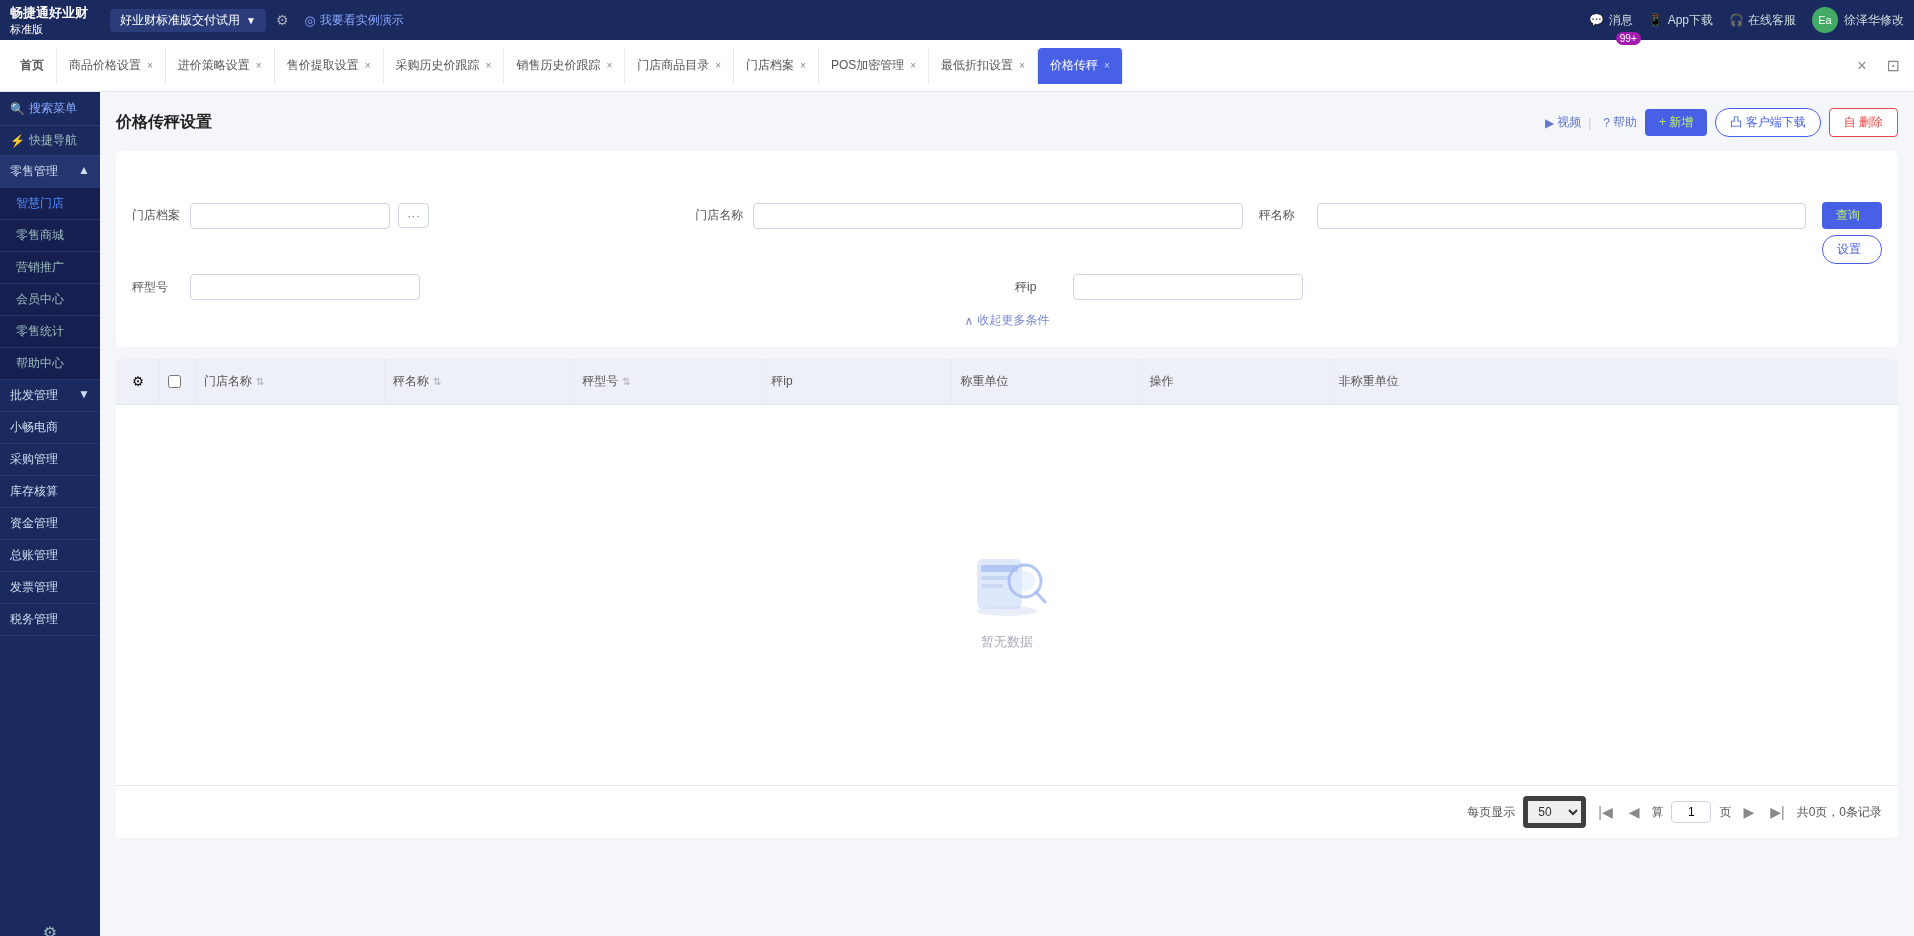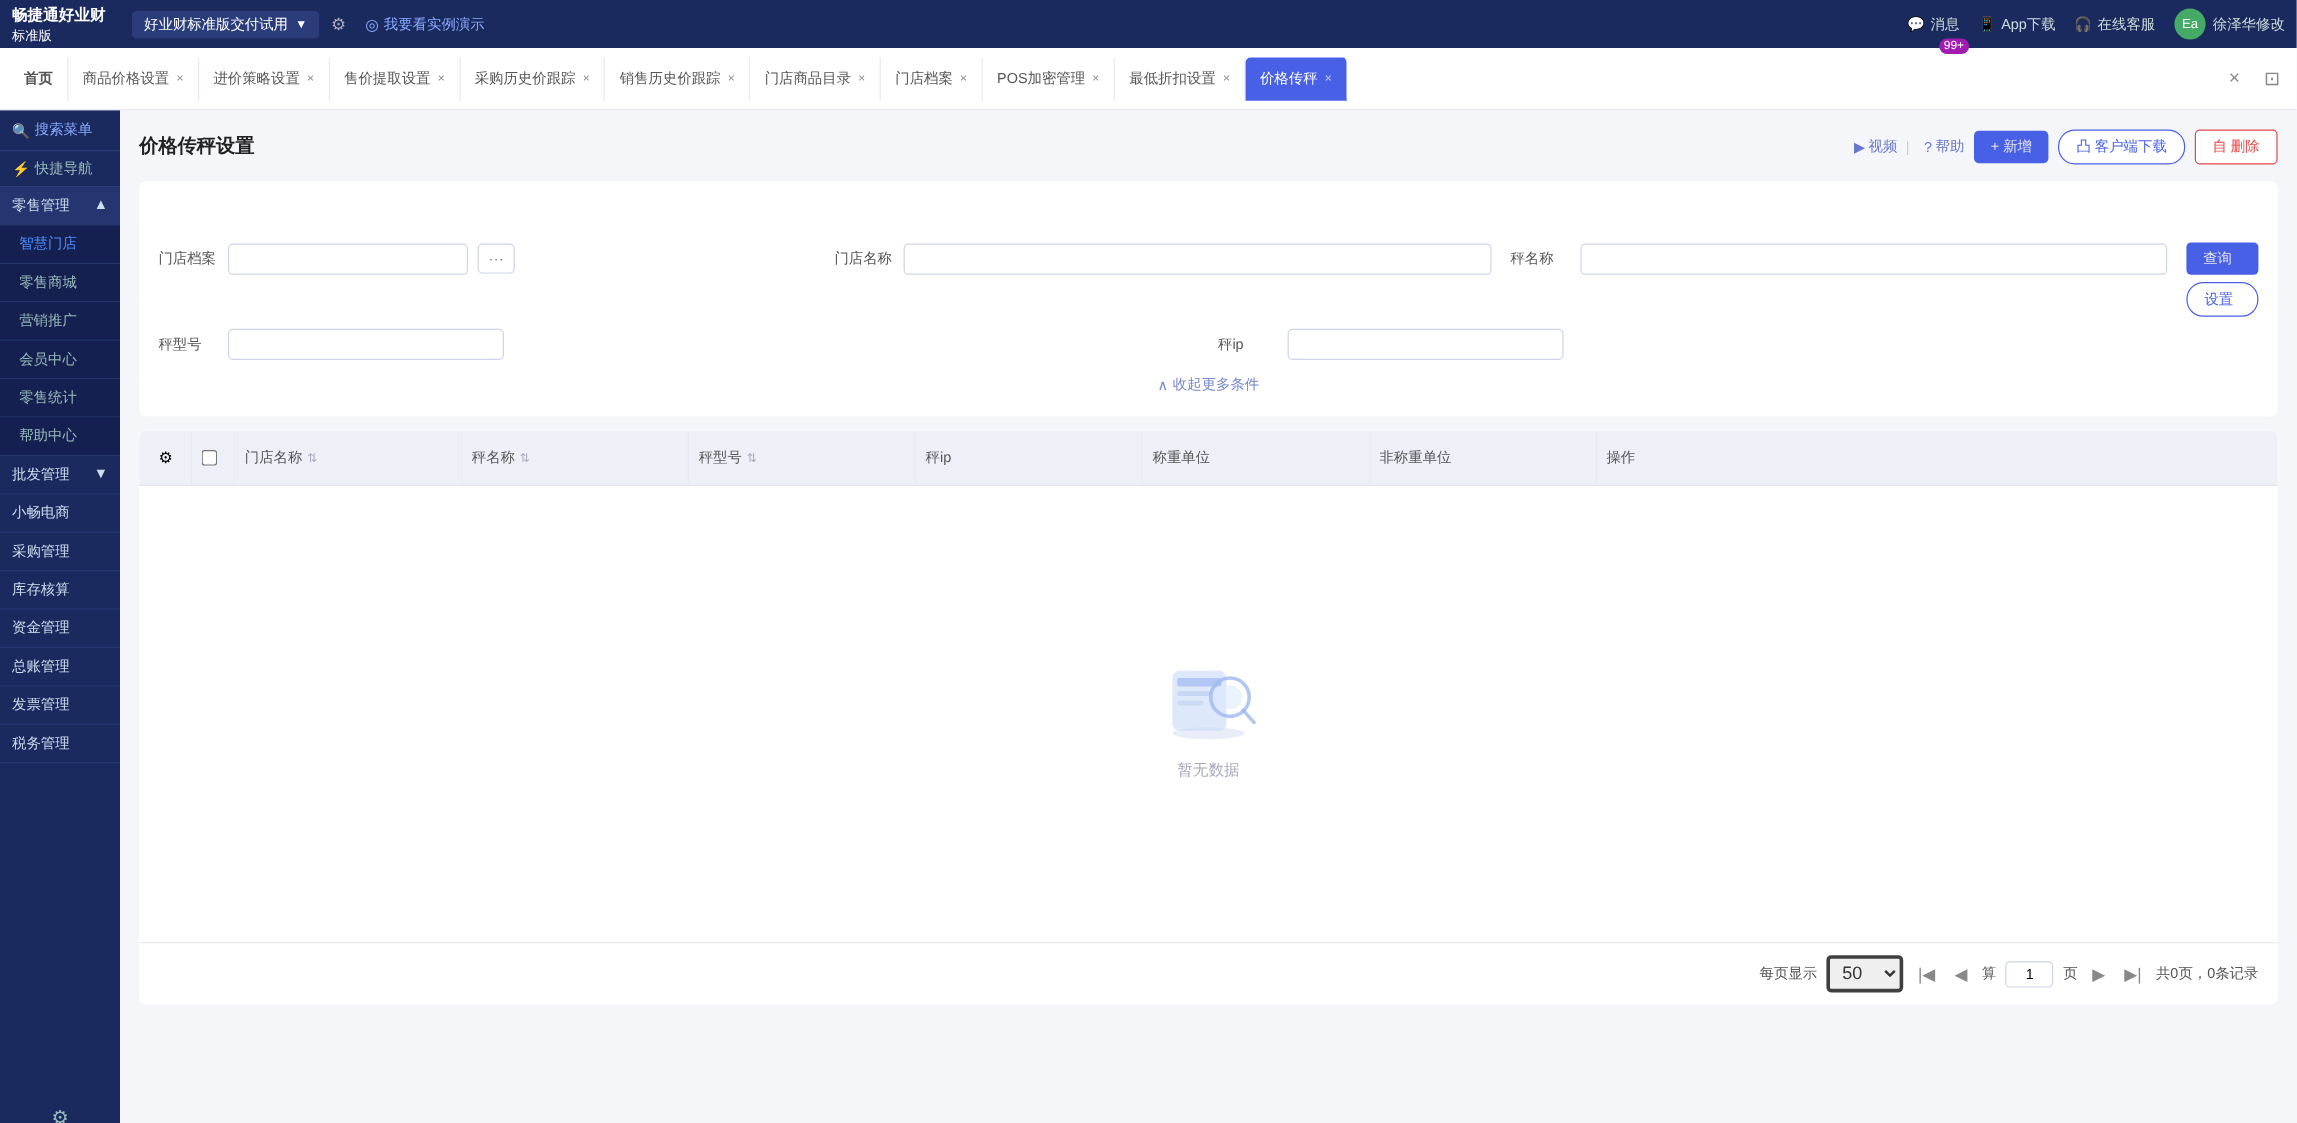--- a/index.html
+++ b/index.html
@@ -82,21 +82,21 @@
     
     .page-title-row {
       display: flex; align-items: center; justify-content: space-between;
       margin-bottom: 14px;
     }
     .page-title { font-size: 16px; font-weight: bold; color: #222; }
     .page-actions { display: flex; align-items: center; gap: 8px; }
     .action-link { color: #6677cc; font-size: 12px; cursor: pointer; display: flex; align-items: center; gap: 3px; }
     .action-link .sep { color: #ccc; margin: 0 4px; }
     .btn-primary {
-      background: #4860e6; color: #e5e5e5; border: none; border-radius: 4px;
+      background: #4860e6; color: #bef264; border: none; border-radius: 4px;
       padding: 5px 14px; font-size: 12px; cursor: pointer; display: flex; align-items: center; gap: 4px;
     }
     .btn-outline {
       background: #fff; color: #4860e6; border: 1px solid #4860e6; border-radius: 14px;
       padding: 5px 14px; font-size: 12px; cursor: pointer; display: flex; align-items: center; gap: 4px;
     }
     .btn-danger {
       background: #fff; color: #e64848; border: 1px solid #e64848; border-radius: 4px;
       padding: 5px 14px; font-size: 12px; cursor: pointer; display: flex; align-items: center; gap: 4px;
     }
@@ -141,21 +141,21 @@
     }
     .empty-text { color: #aab; font-size: 13px; }
 
     
     .pagination {
       display: flex; align-items: center; justify-content: flex-end;
       padding: 10px 16px; background: #fff; border-top: 1px solid #e8eaf2;
       gap: 8px; font-size: 12px; color: #555;
     }
     .page-size-select {
-      border: 3px solid #404040; border-radius: 4px; padding: 3px 6px; font-size: 15px; color: #333;
+      border: 5px solid #404040; border-radius: 4px; padding: 3px 6px; font-size: 12px; color: #333;
     }
     .page-btn {
       background: none; border: none; cursor: pointer; color: #888; font-size: 14px; padding: 2px 4px;
     }
     .page-btn:disabled { color: #ccc; cursor: default; }
     .page-input {
       border: 1px solid #d0d4e8; border-radius: 4px; padding: 3px 6px;
       width: 40px; text-align: center; font-size: 12px;
     }
     .settings-gear { background: #eef0f8; border: none; border-radius: 4px; padding: 5px 8px; cursor: pointer; }
@@ -401,24 +401,24 @@
           <span>秤型号</span>
           <span class="sort-icon">⇅</span>
         </div>
         <div class="th">
           <span>秤ip</span>
         </div>
         <div class="th">
           <span>称重单位</span>
         </div>
         <div class="th">
+          <span>操作</span>
+        </div>
+        <div class="th">
           <span>非称重单位</span>
-        </div>
-        <div class="th">
-          <span>操作</span>
         </div>
       </div>
 
       <div class="table-body">
         <div class="empty-state">
           <div class="empty-icon">
             <svg width="100" height="80" viewBox="0 0 100 80" xmlns="http://www.w3.org/2000/svg">
               <ellipse cx="50" cy="72" rx="30" ry="5" fill="#e8edf8"></ellipse>
               <rect x="20" y="20" width="45" height="50" rx="6" fill="#c8d8f8" opacity="0.6"></rect>
               <rect x="24" y="26" width="37" height="7" rx="2" fill="#a0b8f0" opacity="0.7"></rect>

